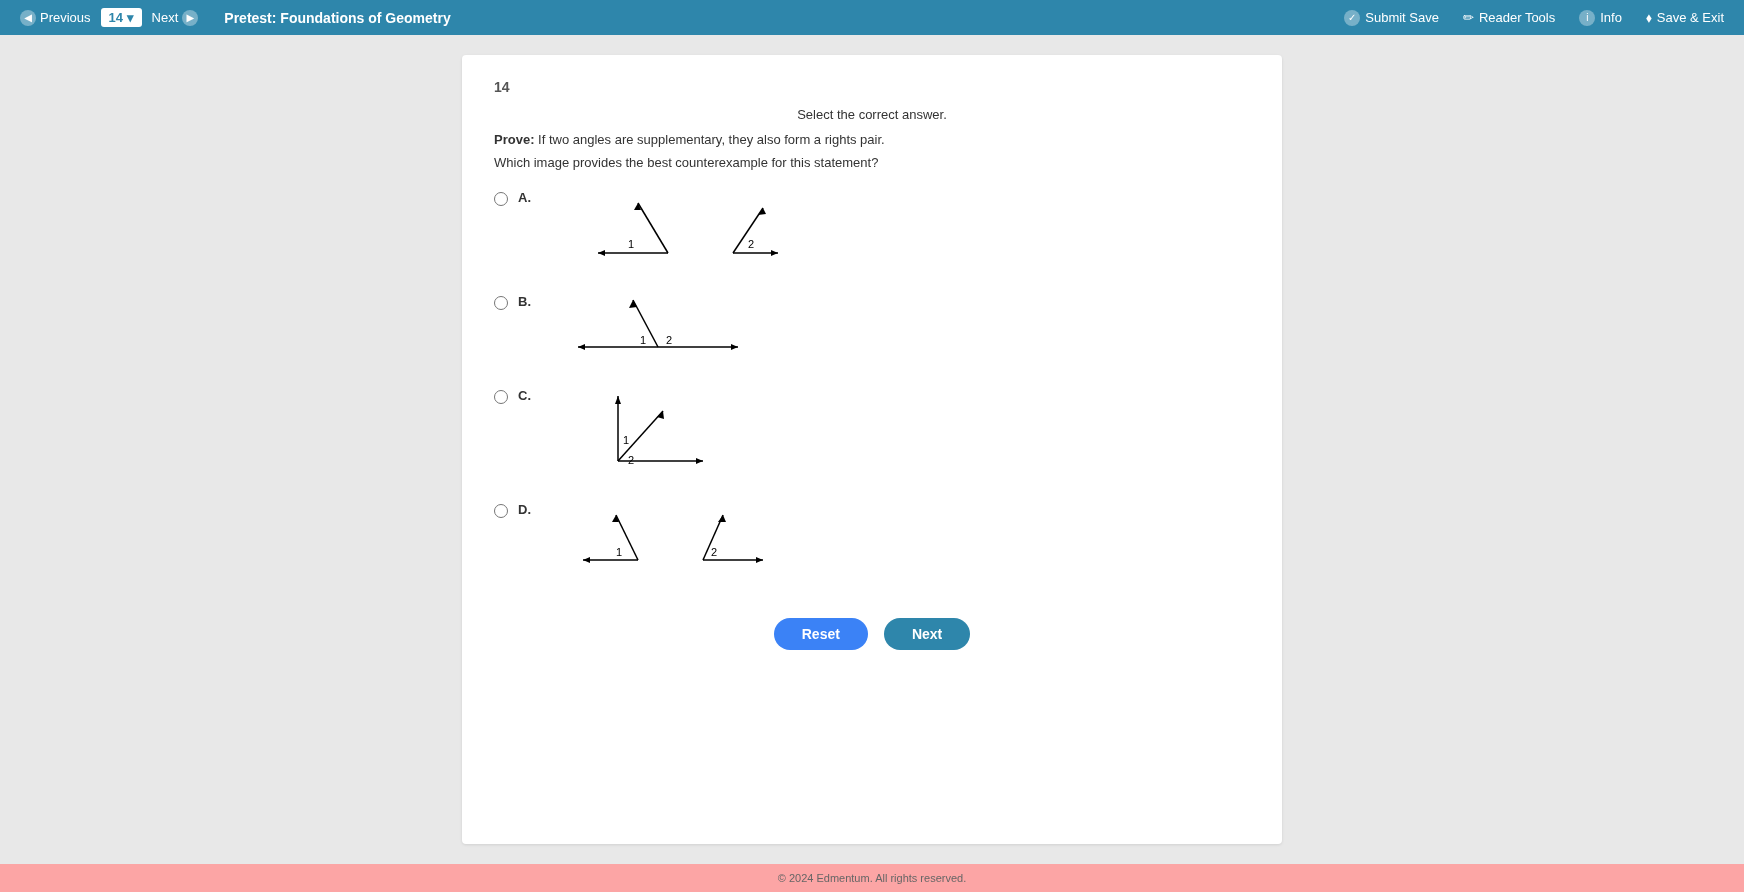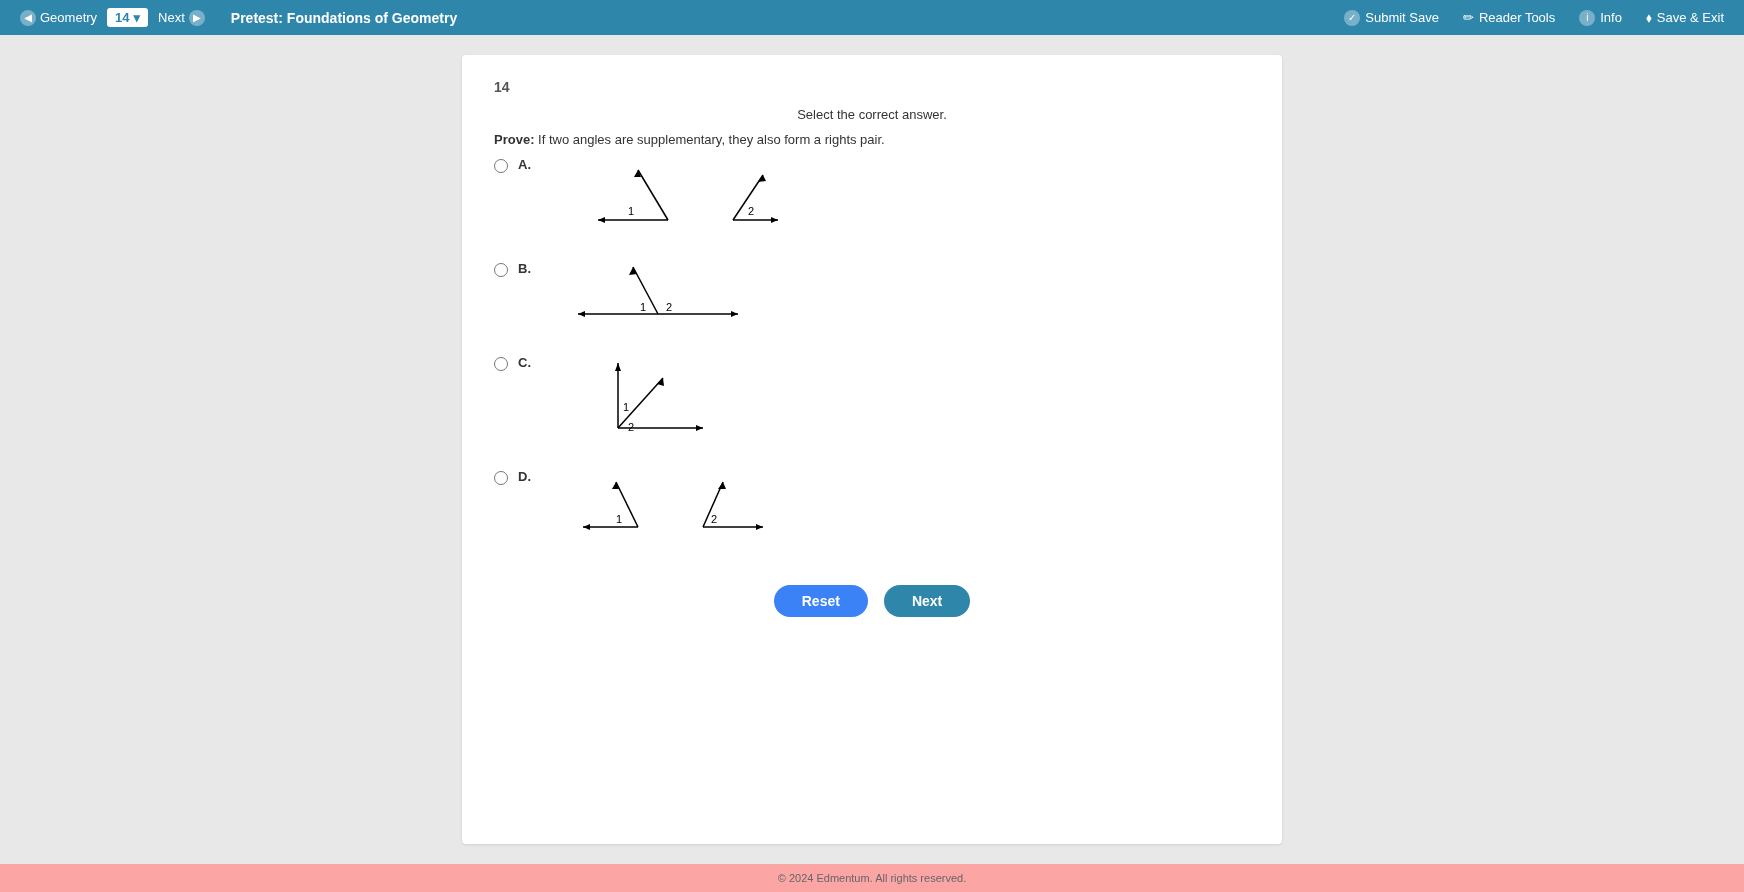--- a/index.html
+++ b/index.html
@@ -168,21 +168,21 @@
       padding: 8px;
       background: #fca5a5;
     }
   </style>
 </head>
 <body>
 
 <nav class="top-nav">
   <button class="nav-btn">
     <span class="nav-circle-icon">◀</span>
-    <span>Geometry</span>
+    <span>Previous</span>
   </button>
   <div class="question-num">
     <span>14</span>
     <span>▾</span>
   </div>
   <button class="nav-btn">
     <span>Next</span>
     <span class="nav-circle-icon">▶</span>
   </button>
   <span class="page-title">Pretest: Foundations of Geometry</span>
@@ -206,20 +206,21 @@
   </div>
 </nav>
 
 <div class="main-content">
   <div class="question-card">
     <div class="question-number">14</div>
     <div class="instruction">Select the correct answer.</div>
     <div class="prove-text">
       <strong>Prove:</strong><span> If two angles are supplementary, they also form a rights pair.</span>
     </div>
+    <div class="question-text">Which image provides the best counterexample for this statement?</div>
 
     <div class="option-row">
       <input type="radio" name="answer" class="option-radio" style="">
       <span class="option-label">A.</span>
       <div class="option-diagram">
         <svg width="280" height="90">
 
           <line x1="120" y1="65" x2="50" y2="65" stroke="black" stroke-width="1.5"></line>
 
           <polygon points="50,65 57,62 57,68" fill="black"></polygon>

